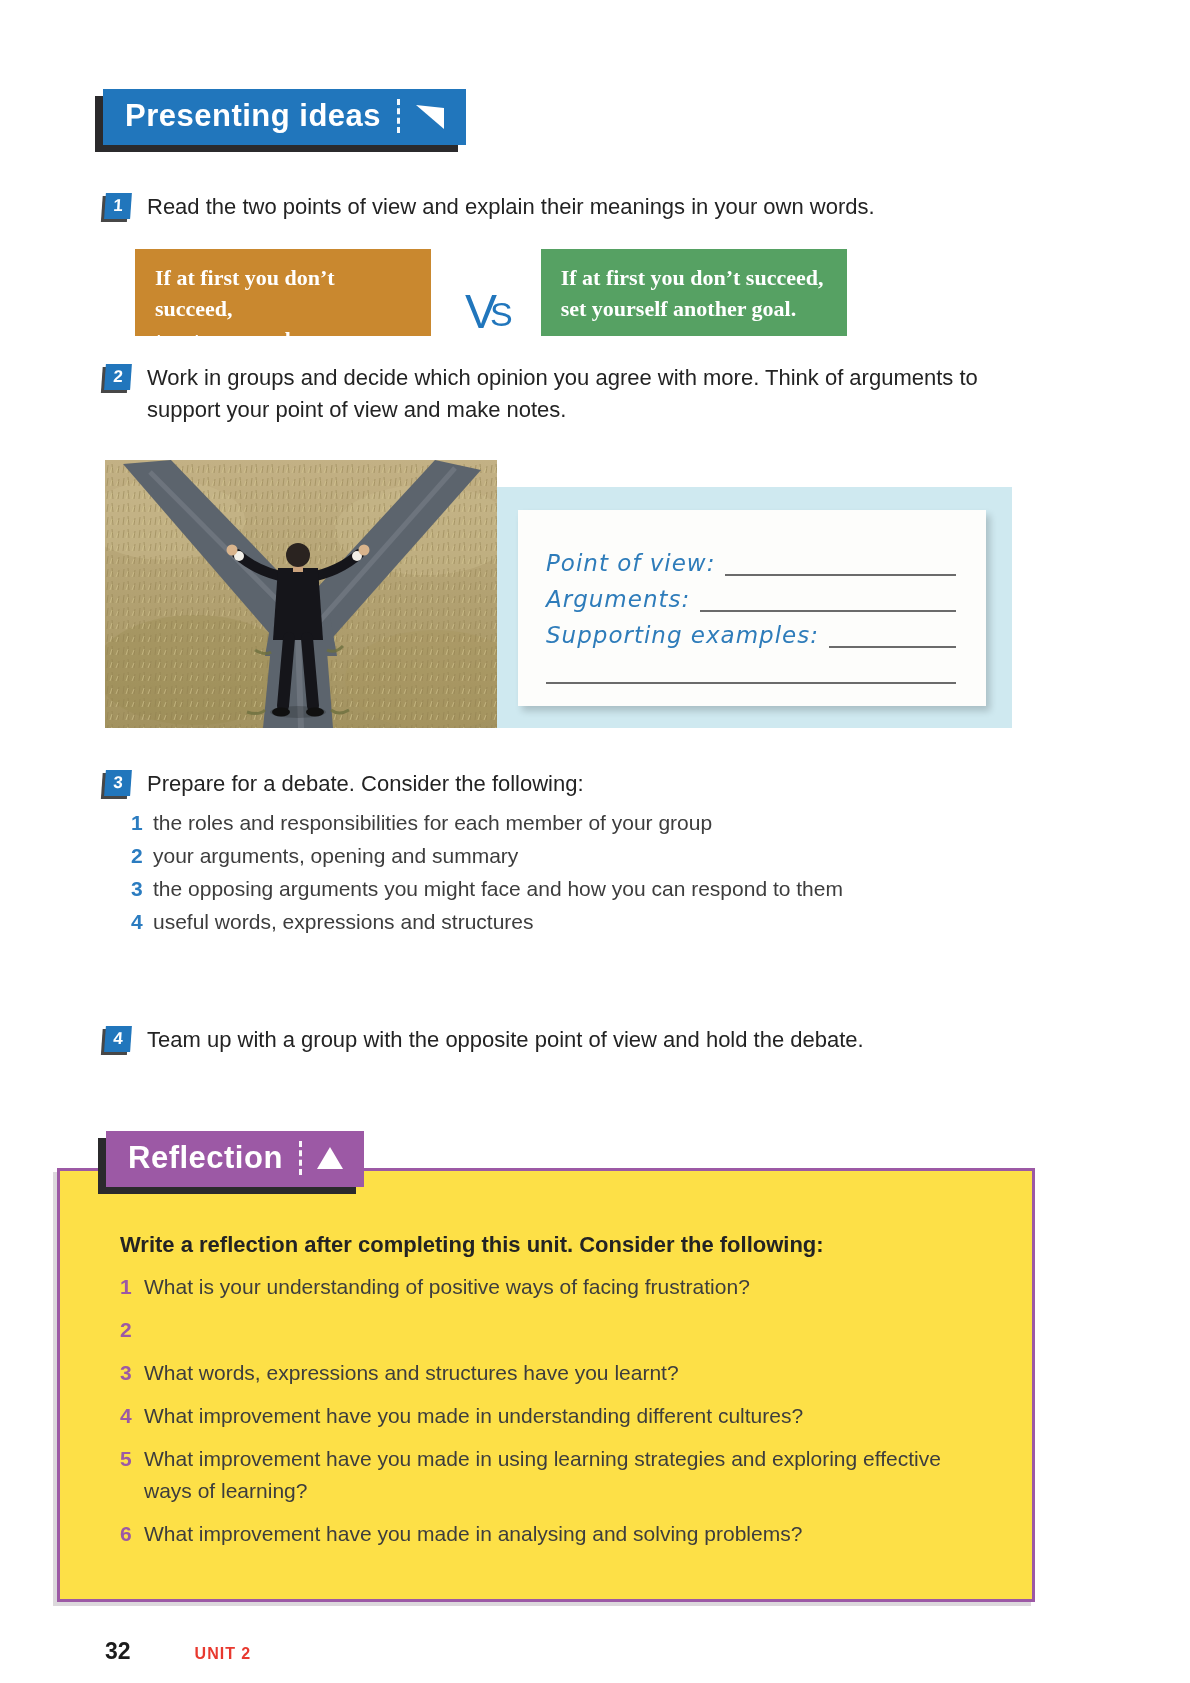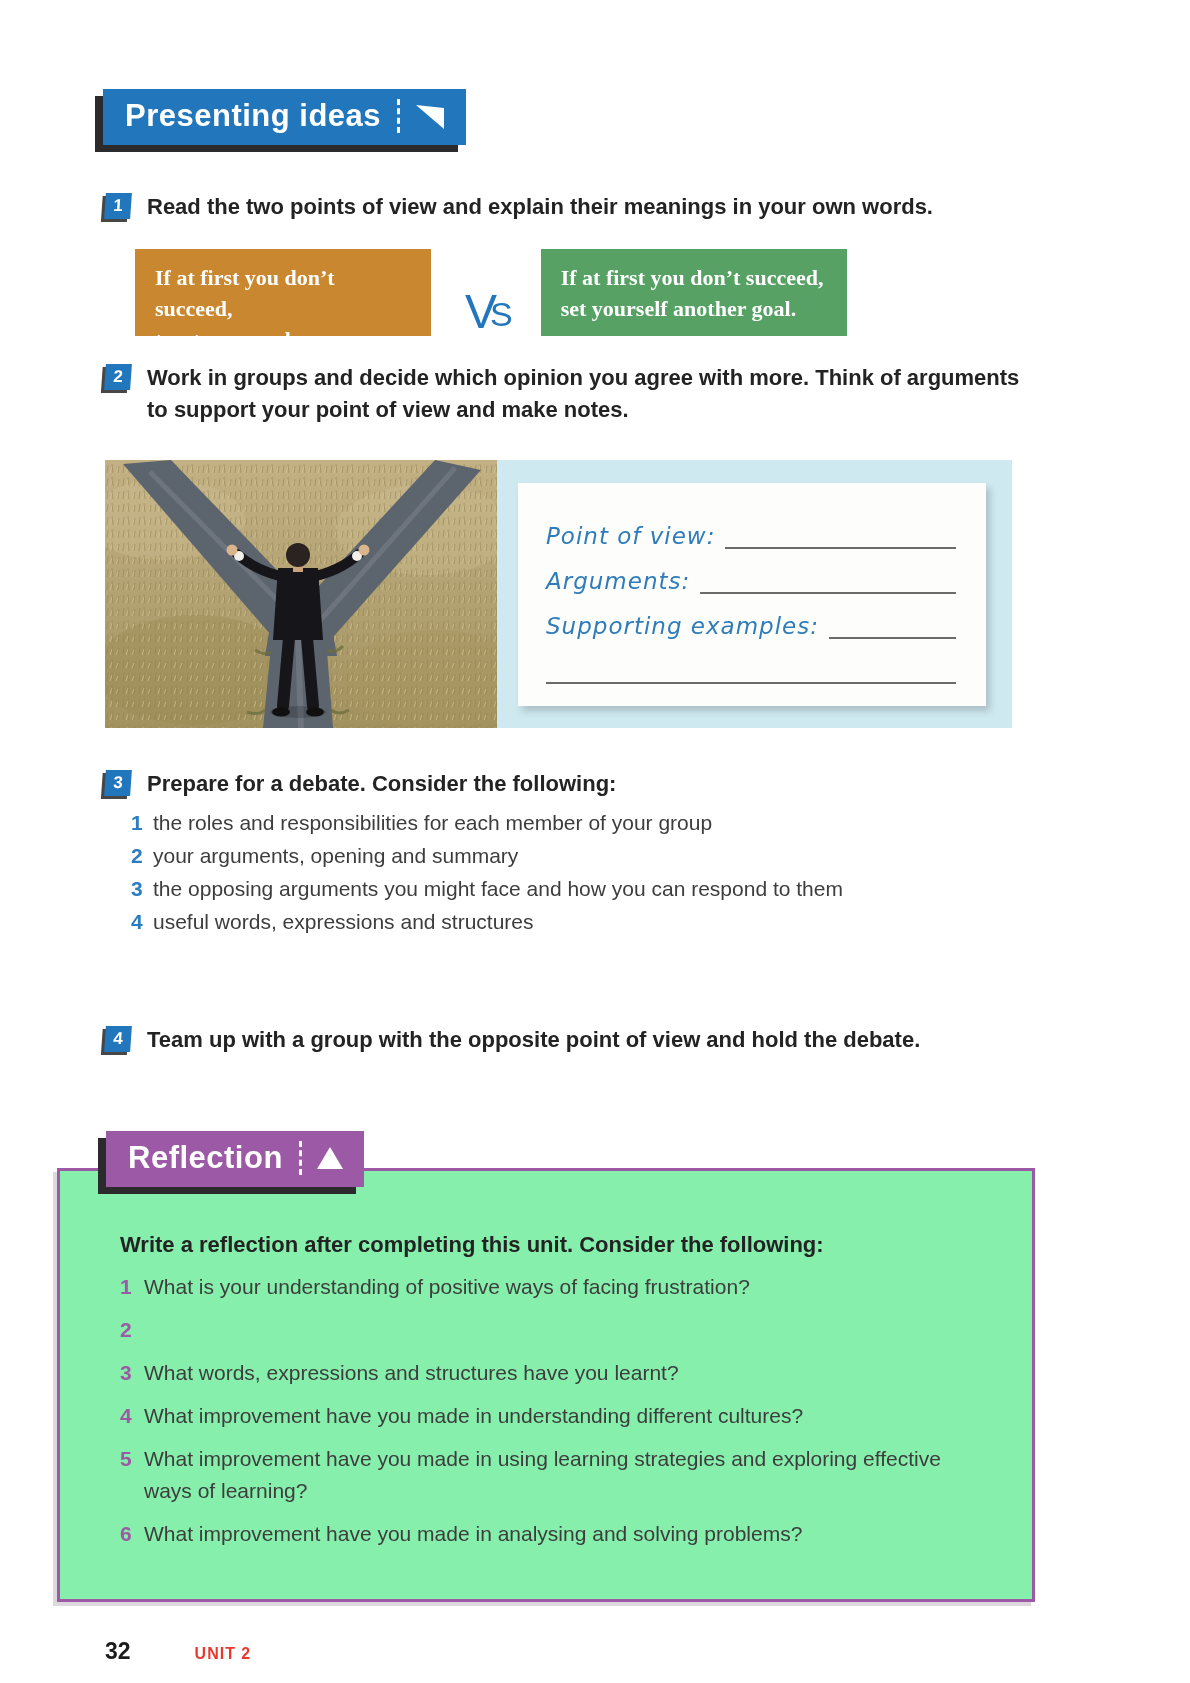--- a/index.html
+++ b/index.html
@@ -21,41 +21,41 @@
   .banner svg{display:block;}
 
   
   .ex{display:flex;align-items:flex-start;margin-left:105px;}
   .ex-badge{
     flex:0 0 auto;width:26px;height:26px;margin-top:2px;background:#2176bc;color:#fff;
     display:flex;align-items:center;justify-content:center;
     font-size:17px;font-weight:bold;transform:skewX(-4deg);
     box-shadow:-3px 3px 0 #474747;
   }
-  .ex-text{margin-left:16px;font-size:22px;line-height:32px;font-weight:bold;color:#232323;}
+  .ex-text{margin-left:16px;font-size:22px;line-height:32px;font-weight:normal;color:#232323;}
   #ex1{margin-top:46px;}
   #ex2{margin-top:26px;}
   #ex2 .ex-text{width:880px;}
   #ex3{margin-top:40px;}
   #ex4{margin-top:86px;}
 
   
   .quotes{display:flex;align-items:flex-end;margin:26px 0 0 135px;}
   .quote-box{
     color:#fff;font-family:"Liberation Serif",serif;font-weight:bold;
     font-size:22px;line-height:31px;padding:13px 20px 14px 20px;
   }
   .quote-box.orange{background:#c9882f;width:256px;height:60px;}
   .quote-box.green{background:#56a163;width:266px;height:60px;}
   .vs{color:#2176bc;font-weight:normal;margin:0 28px 0 34px;line-height:1;}
   .vs .v{font-size:48px;}
   .vs .s{font-size:34px;margin-left:-7px;vertical-align:2px;}
 
   
-  .media{display:flex;margin:34px 0 0 105px;width:907px;height:268px;}
+  .media{display:flex;margin:34px 0 0 105px;width:907px;height:268px;align-items:flex-end;}
   .photo{flex:0 0 392px;height:268px;}
   .photo svg{display:block;width:392px;height:268px;}
   .notes-panel{flex:1;background:#cfe9f0;padding:23px 26px 22px 21px;}
   .note-card{
     position:relative;background:#fdfdfb;height:100%;box-sizing:border-box;
     padding:30px 30px 22px 28px;box-shadow:4px 5px 7px rgba(0,0,0,.18);
     display:flex;flex-direction:column;justify-content:space-between;
   }
   .nc-row{display:flex;align-items:flex-end;height:36px;}
   .nc-label{
@@ -66,21 +66,21 @@
 
   
   .sublist{margin:6px 0 0 131px;}
   .subitem{display:flex;font-size:21px;line-height:33px;color:#3d3d3d;}
   .subitem .num{flex:0 0 22px;color:#2b7cc0;font-weight:bold;}
 
   
   .reflection-section{position:relative;margin:112px 0 0 57px;width:978px;}
   .reflection-box{
     position:relative;border:3px solid #9c59a5;box-sizing:border-box;width:978px;
-    padding:58px 40px 38px 60px;background:#86efac;box-shadow:-4px 4px 0 #dcd8dc;
+    padding:58px 40px 38px 60px;background:#fde047;box-shadow:-4px 4px 0 #dcd8dc;
   }
   .reflection-banner{position:absolute;top:-40px;left:46px;}
   .reflection-intro{font-size:22px;line-height:32px;font-weight:bold;color:#232323;margin-bottom:10px;}
   .r-item{display:flex;font-size:21px;line-height:32px;color:#3d3d3d;margin-bottom:11px;}
   .r-item .num{flex:0 0 24px;color:#9c59a5;font-weight:bold;}
   .r-item .txt{max-width:840px;}
 
   
   .footer{display:flex;align-items:baseline;margin:36px 0 0 105px;}
   .footer .pageno{font-size:23px;font-weight:bold;color:#1c1c1c;}

